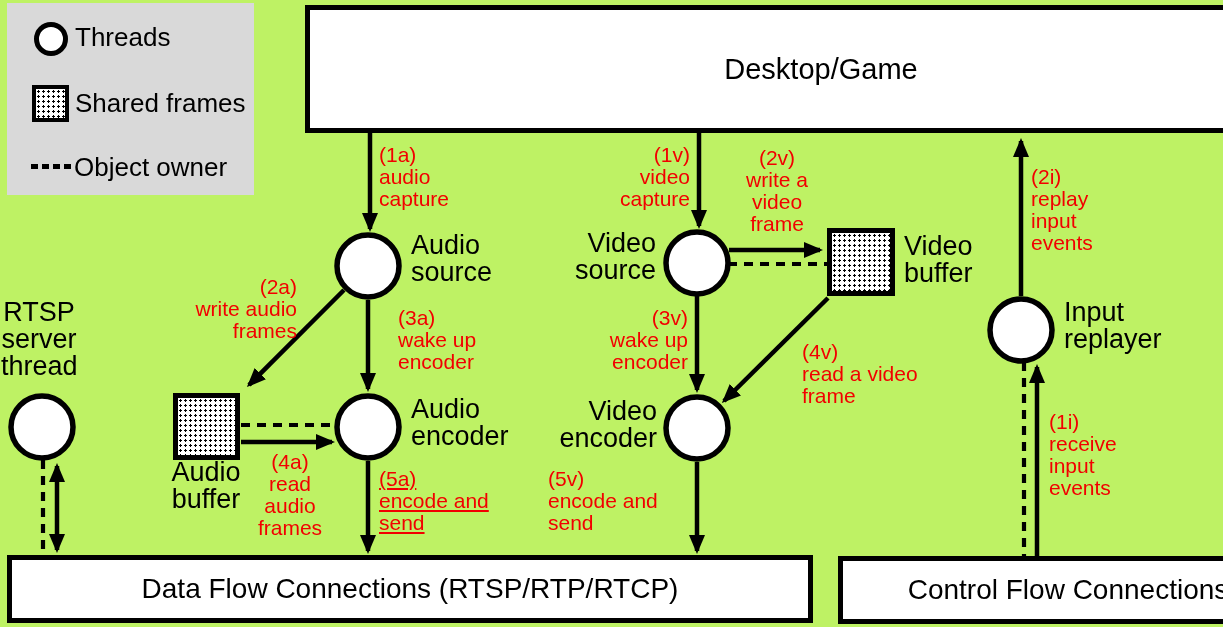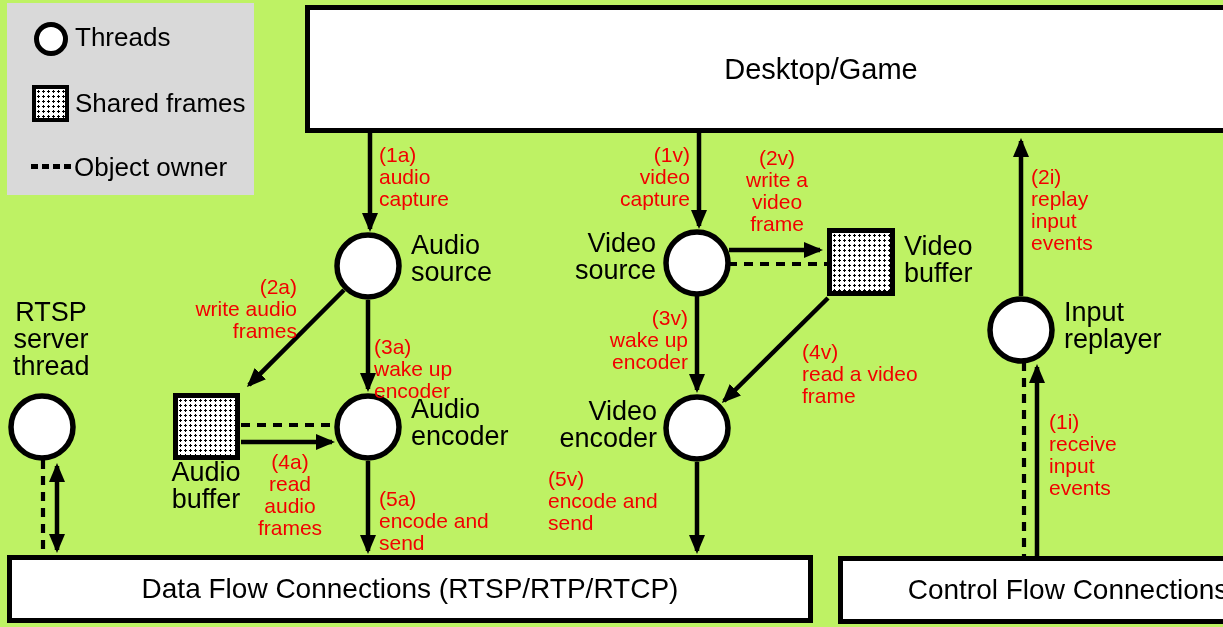--- a/index.html
+++ b/index.html
@@ -35,33 +35,33 @@
   .buf-audio { left:173px; top:393px; width:67px; height:67px; }
   .buf-video { left:827px; top:228px; width:68px; height:68px; }
   
   svg.overlay { position:absolute; left:0; top:0; z-index:5; }
   .wire { stroke:#000; stroke-width:4.5; fill:none; }
   .wire-dash { stroke:#000; stroke-width:4.2; fill:none; stroke-dasharray:9 7; }
   .thread-circle { fill:#fff; stroke:#000; stroke-width:5.5; }
   
   .node-label { position:absolute; z-index:8; font-size:27px; line-height:27px; white-space:pre-line; }
   .edge-label { position:absolute; z-index:8; font-size:21px; line-height:22px; white-space:pre-line; color:#f20000; }
-  .n-rtsp          { left:1px;    top:299px; width:76px;  text-align:center;padding-left:12px; }
+  .n-rtsp          { left:1px;    top:299px; width:76px;  text-align:center; }
   .n-audio-source  { left:411px;  top:232px; }
   .n-audio-encoder { left:411px;  top:396px; }
   .n-audio-buffer  { left:146px;  top:459px; width:120px; text-align:center; }
   .n-video-source  { left:536px;  top:230px; width:120px; text-align:right; }
   .n-video-encoder { left:536px;  top:398px; width:121px; text-align:right; }
   .n-video-buffer  { left:904px;  top:233px; }
   .n-input-replayer{ left:1064px; top:299px; }
   .e-a1 { left:379px;  top:144px; }
   .e-a2 { left:157px;  top:276px; width:140px; text-align:right; }
-  .e-a3 { left:374px;  top:307px;margin-top:29px; }
+  .e-a3 { left:398px;  top:307px; }
   .e-a4 { left:230px;  top:451px; width:120px; text-align:center; }
-  .e-a5 { left:379px;  top:488px; }
+  .e-a5 { left:379px;  top:468px;text-decoration:underline; }
   .e-v1 { left:550px;  top:144px; width:140px; text-align:right; }
   .e-v2 { left:717px;  top:147px; width:120px; text-align:center; }
   .e-v3 { left:548px;  top:307px; width:140px; text-align:right; }
   .e-v4 { left:802px;  top:341px; }
   .e-v5 { left:548px;  top:468px; width:140px; text-align:left; }
   .e-i1 { left:1049px; top:411px; }
   .e-i2 { left:1031px; top:166px; }
   .e-n1 { left:69px;   top:471px; }
 </style>
 </head>

